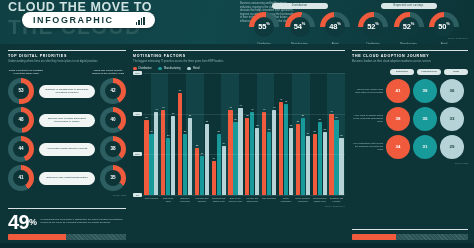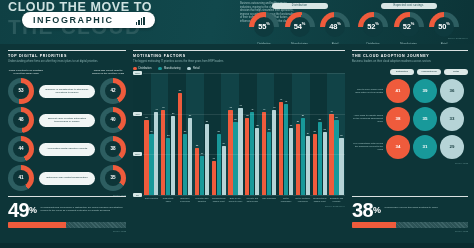--- a/index.html
+++ b/index.html
@@ -126,21 +126,21 @@
     font-size: 4.6px; font-weight: bold; color: #fff; z-index: 2;
   }
   .prio-pill {
     width: 56px; min-height: 13px; background: #f1f6f5; border-radius: 7px;
     font-size: 2.5px; line-height: 3.3px; color: #12383b; text-align: center;
     padding: 2px 3px; display: flex; align-items: center; justify-content: center;
   }
   .prio-src { margin-top: 3px; font-size: 2.2px; color: #5d8a8a; text-align: right; }
 
   
-  .statbox { position: absolute; bottom: 16px; }
+  .statbox { position: absolute; bottom: 4px; }
   .statbox.left  { left: 8px;  width: 118px; }
   .statbox.right { left: 352px; width: 116px; }
   .stat-rule { height: 1px; background: #ffffff; opacity: .85; margin-bottom: 4px; }
   .stat-flex { display: flex; align-items: flex-start; gap: 4px; }
   .stat-num {
     font-size: 20px; font-weight: bold; color: #ffffff; line-height: 18px;
     letter-spacing: -.6px;
   }
   .stat-num sup { font-size: 9px; vertical-align: top; }
   .stat-txt { font-size: 2.5px; line-height: 3.4px; color: #a9c8c7; padding-top: 5px; }
@@ -586,24 +586,20 @@
       </div>
       <div class="stat-bar">
         <div class="fill" id="fill-left" style="width: 49%;"></div>
         <div class="hatch" id="hatch-left" style="width: 51%;"></div>
       </div>
       <div class="stat-src">Source: 2023</div>
     </div>
 
     <div class="statbox right">
       <div class="stat-rule"></div>
-      <div class="stat-flex">
-        <div class="stat-num"><span>38</span><sup>%</sup></div>
-        <div class="stat-txt">of firms have moved their ERP systems to cloud</div>
-      </div>
       <div class="stat-bar">
         <div class="fill" id="fill-right" style="width: 38%;"></div>
         <div class="hatch" id="hatch-right" style="width: 62%;"></div>
       </div>
       <div class="stat-src">Source: 2023</div>
     </div>
 
   </div>
 
   <div class="footer-band"></div>

